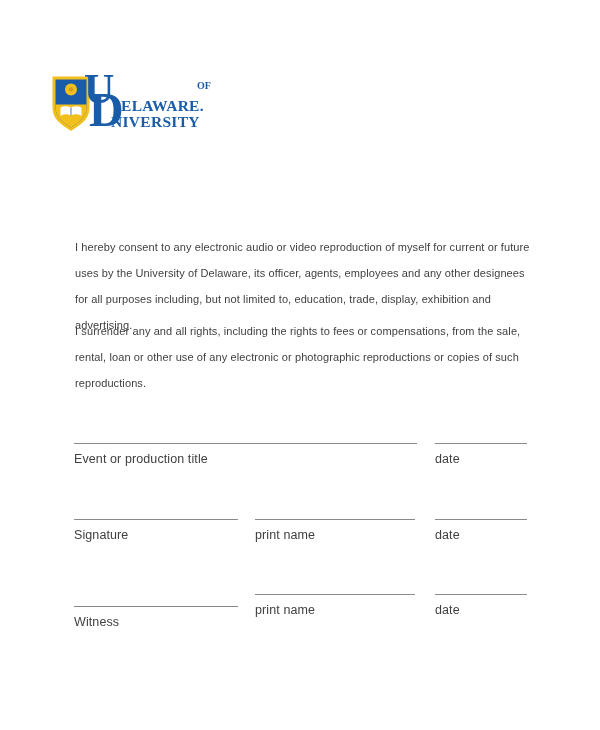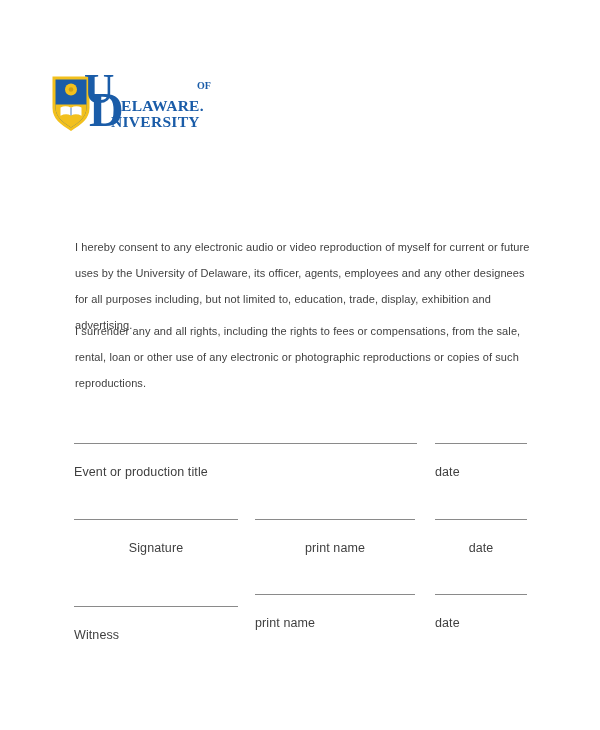--- a/index.html
+++ b/index.html
@@ -44,26 +44,26 @@
     font-size:11px;line-height:26px;
     color:#3f3f3f;
     letter-spacing:.1px;
   }
   .para-1{top:234px;}
   .para-2{top:318px;}
 
   
   .sig-row{position:absolute;left:74px;width:453px;height:42px;}
   .row-1{top:443px;}
-  .row-2{top:519px;text-align:center;}
+  .row-2{top:519px;}
   .row-3{top:594px;}
   .field{
     position:absolute;top:0;
     border-top:1.5px solid #8a8a8a;
-    padding-top:18px;
+    padding-top:5px;
   }
   .field-label{
     font-size:12.5px;
     color:#3f3f3f;
     letter-spacing:.1px;
     white-space:nowrap;
   }
 </style>
 </head>
 <body>

